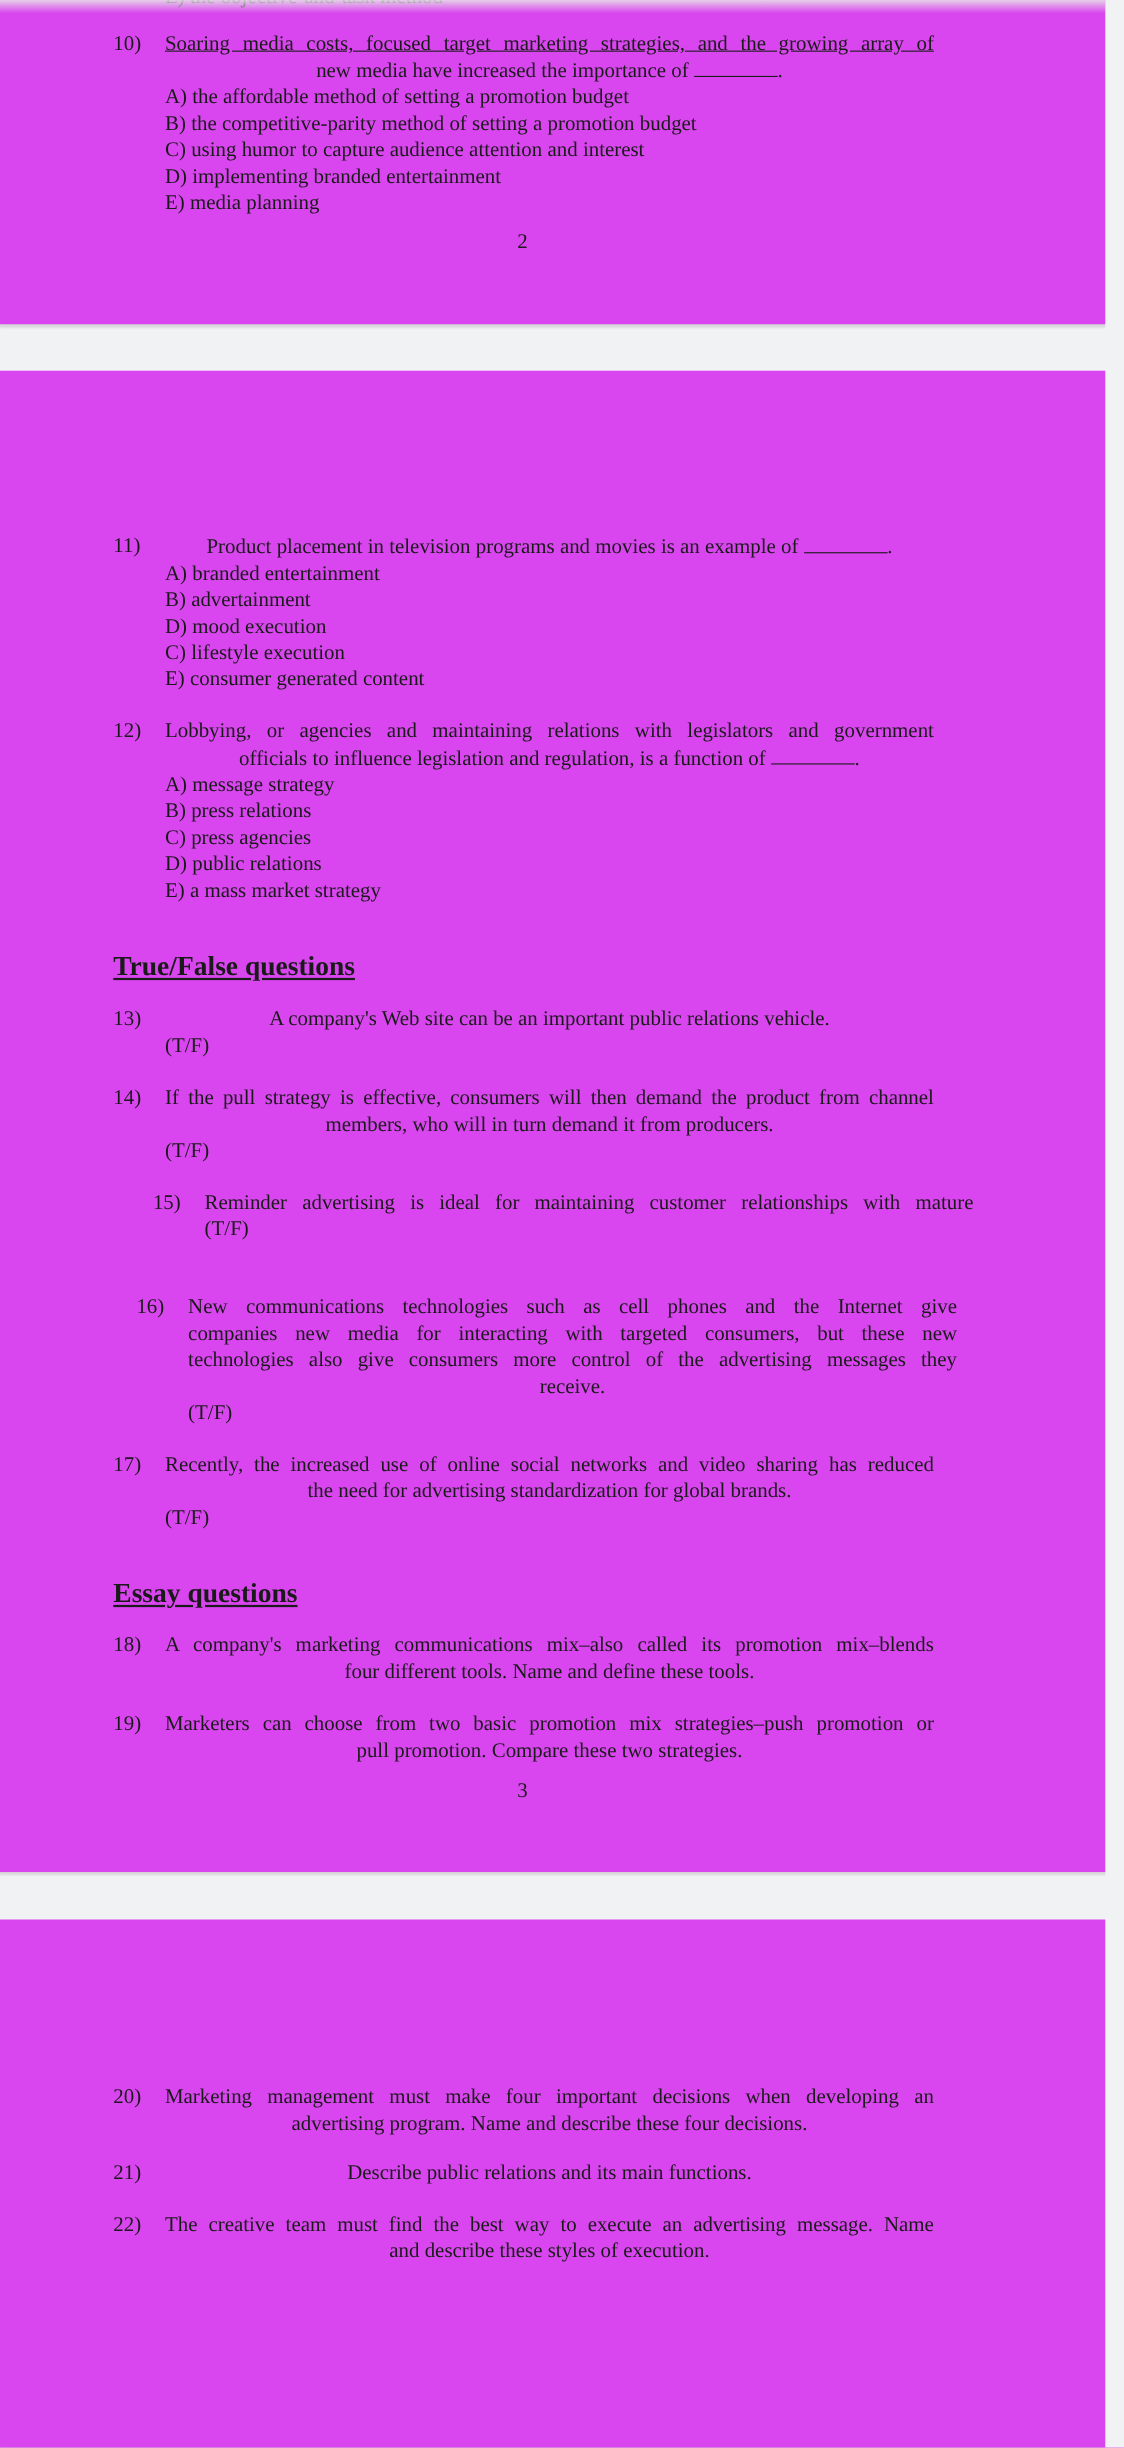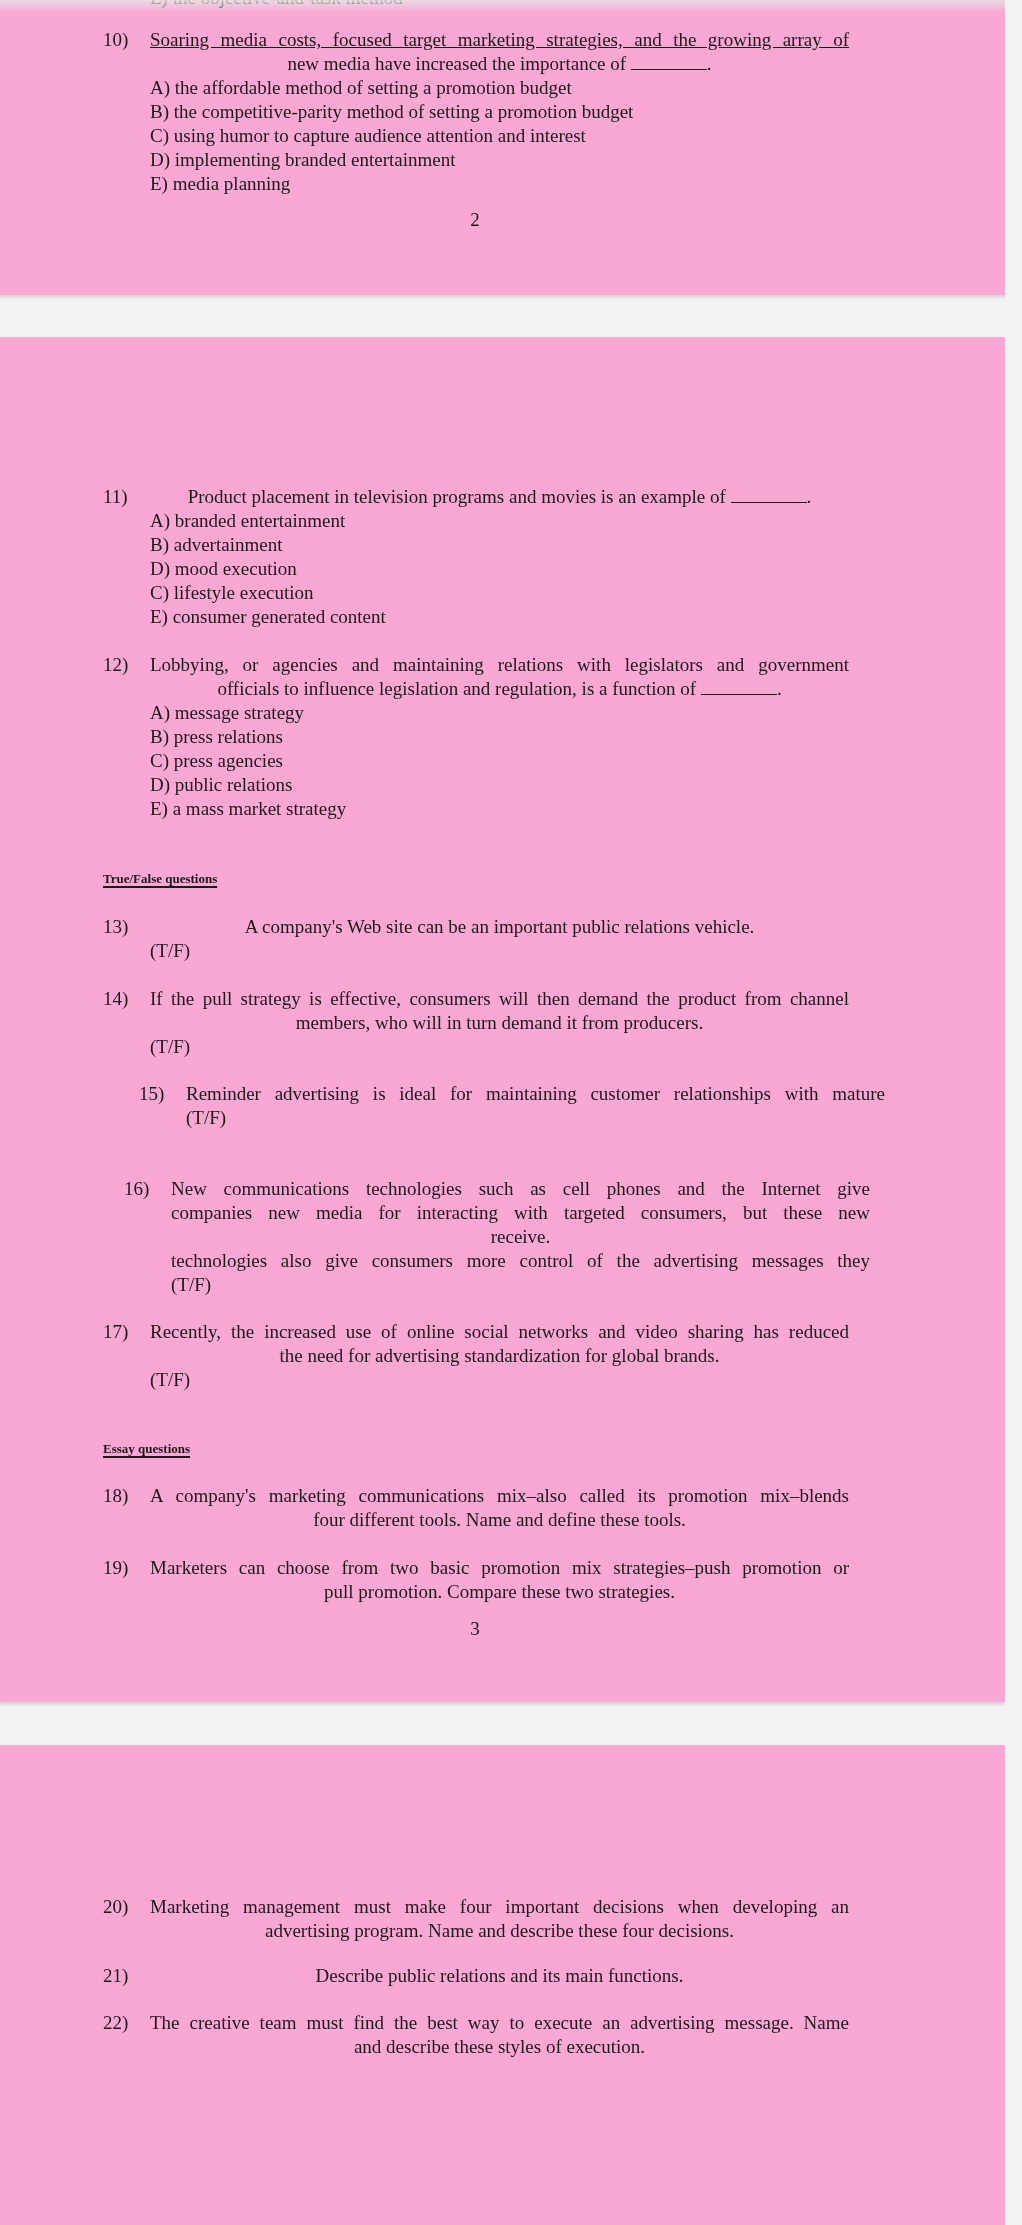--- a/index.html
+++ b/index.html
@@ -9,21 +9,21 @@
       background: #f1f2f4;
       position: relative;
       overflow: hidden;
       font-family: "Liberation Serif", "DejaVu Serif", serif;
       color: #1a1a1a;
     }
     .page {
       position: absolute;
       left: 0;
       width: 1005px;
-      background: #f9a8d4;
+      background: #d946ef;
       box-shadow: 0 2px 3px rgba(0,0,0,0.10);
     }
     .page::after {
       content: "";
       position: absolute;
       left: 0; right: 0; bottom: -4px;
       height: 4px;
       background: linear-gradient(#d6d6d6, rgba(214,214,214,0));
     }
     #page-2 { top: 0; height: 295px; }
@@ -69,21 +69,21 @@
     .blank {
       display: inline-block;
       width: 76px;
       border-bottom: 1px solid #1a1a1a;
       height: 17px;
       vertical-align: baseline;
     }
     .heading {
       position: absolute;
       left: 103px;
-      font-size: 13px;
+      font-size: 25px;
       line-height: 24px;
       font-weight: bold;
       text-decoration: underline;
       text-decoration-thickness: 2px;
       text-underline-offset: 3px;
     }
     .page-num {
       position: absolute;
       left: 0; width: 950px;
       text-align: center;
@@ -165,22 +165,22 @@
       <div class="stem" style="text-align-last:justify;">Reminder advertising is ideal for maintaining customer relationships with mature</div>
       <span class="tf">(T/F)</span>
     </div>
   </div>
 
   <div class="q" style="top:840px;margin-left:21px;">
     <span class="num">16)</span>
     <div class="body">
       <div class="stem" style="text-align-last:justify;">New communications technologies such as cell phones and the Internet give</div>
       <div class="stem" style="text-align-last:justify;">companies new media for interacting with targeted consumers, but these new</div>
+      <div class="stem" style="text-align-last:justify;">technologies also give consumers more control of the advertising messages they</div>
       <div class="stem nojust">receive.</div>
-      <div class="stem" style="text-align-last:justify;">technologies also give consumers more control of the advertising messages they</div>
       <span class="tf">(T/F)</span>
     </div>
   </div>
 
   <div class="q" style="top:983px;">
     <span class="num">17)</span>
     <div class="body">
       <div class="stem" style="text-align-last:justify;">Recently, the increased use of online social networks and video sharing has reduced</div>
       <div class="stem nojust">the need for advertising standardization for global brands.</div>
       <span class="tf">(T/F)</span>

